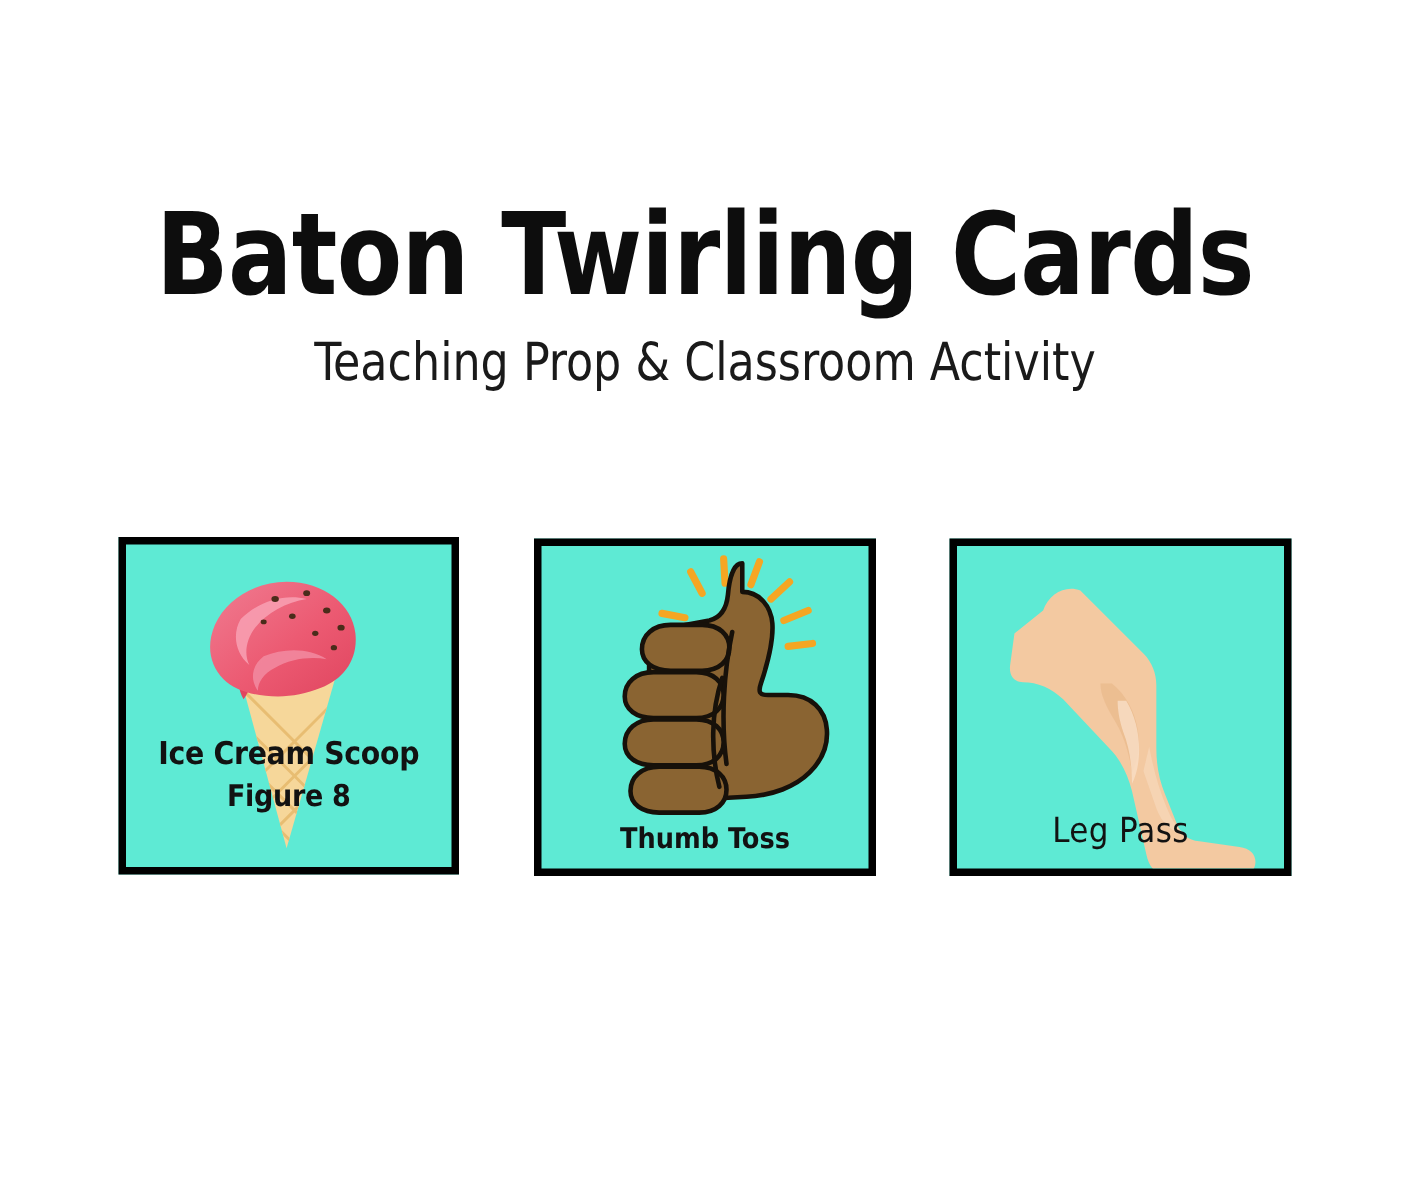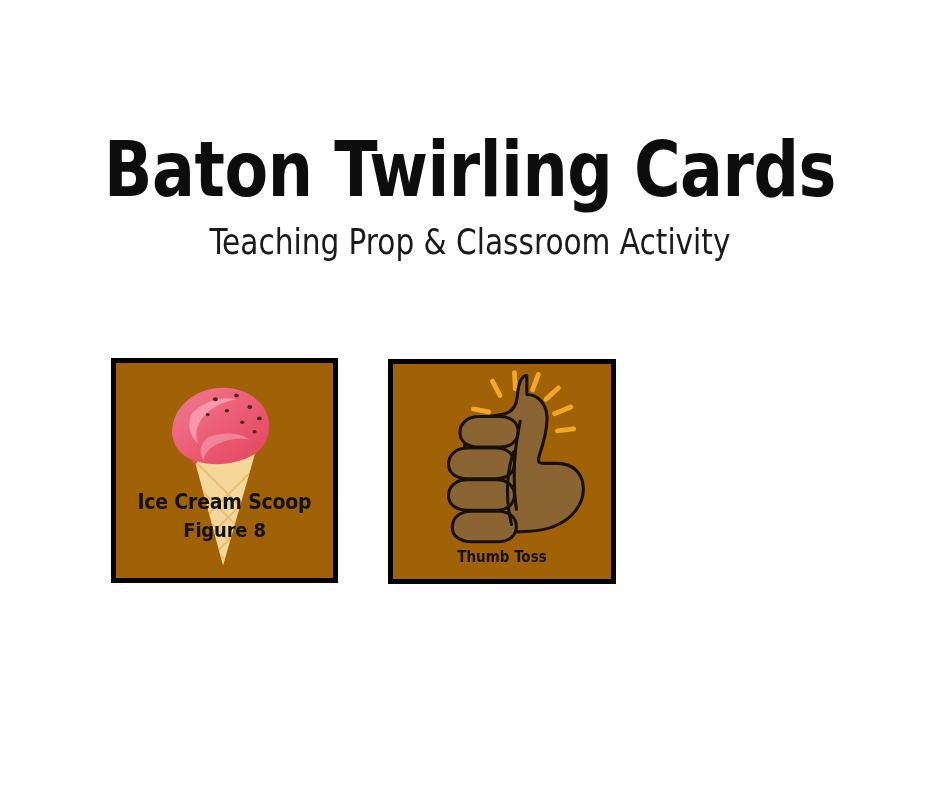--- a/index.html
+++ b/index.html
@@ -55,25 +55,24 @@
   
   .cards {
     position: absolute;
     left: 0;
     top: 0;
     width: 940px;
     height: 788px;
   }
   .card {
     position: absolute;
-    background: #a16207;
+    background: #5eead4;
     border: 5px solid #000000;
     box-sizing: border-box;
     overflow: hidden;
-    margin-left: 32px;
   }
   .card-art {
     position: absolute;
     left: 0;
     top: 0;
     width: 100%;
     height: 100%;
     pointer-events: none;
   }
   .card-label {
@@ -86,21 +85,21 @@
     line-height: 1.05;
   }
 
   
   #card-1 { left: 79px;  top: 358px; width: 227px; height: 225px; }
   #card-1 .card-label-main { top: 128px; font-size: 21px; font-weight: 700; letter-spacing: -0.2px; }
   #card-1 .card-label-sub  { top: 157px; font-size: 20px; font-weight: 700; letter-spacing: -0.2px; }
 
   
   #card-2 { left: 356px; top: 359px; width: 228px; height: 225px; }
-  #card-2 .card-label-main { top: 186px; font-size: 15px; font-weight: 700; letter-spacing: 0px; }
+  #card-2 .card-label-main { top: 186px; font-size: 19px; font-weight: 700; letter-spacing: 0px; }
 
   
   #card-3 { left: 633px; top: 359px; width: 228px; height: 225px; }
   #card-3 .card-label-main { top: 178px; font-size: 23px; font-weight: 400; letter-spacing: 0.2px; }
 </style>
 </head>
 <body>
 
 <div class="slide">
 
@@ -229,15 +228,45 @@
                    l -28 0
                    c -12 0 -20 -6 -20 -15 z" fill="#8a6432"></path>
 
           <path d="M133 60 c -6 28 -8 62 -4 92" fill="none"></path>
           <path d="M126 92 c -8 24 -8 52 -2 76" fill="none"></path>
         </g>
       </svg>
       <div class="card-label card-label-main">Thumb Toss</div>
     </div>
 
+    <div class="card" id="card-3">
+      <svg class="card-art" viewBox="0 0 228 225">
+
+        <path d="M60 45
+                 c 4 -12 16 -18 26 -14
+                 l 44 44
+                 c 6 6 9 14 9 22
+                 l 0 44
+                 c 0 12 2 22 6 32
+                 l 8 20
+                 c 3 8 8 12 16 13
+                 l 28 4
+                 c 8 1 12 6 11 12
+                 c -1 6 -6 9 -14 9
+                 l -44 0
+                 c -10 0 -16 -6 -18 -16
+                 l -10 -44
+                 c -3 -12 -8 -22 -16 -30
+                 l -32 -34
+                 c -8 -8 -18 -12 -28 -12
+                 c -6 0 -10 -4 -9 -12
+                 l 3 -22 z" fill="#f3c9a1"></path>
+
+        <path d="M108 96 c 10 8 16 20 18 32 c 2 12 0 22 -4 30 c -2 -14 -6 -26 -12 -36 c -6 -10 -10 -18 -10 -26 z" fill="#e9b98c" opacity="0.75"></path>
+        <path d="M118 108 c 6 10 9 22 9 34 c 0 10 -2 18 -5 24 c 0 -14 -2 -26 -6 -36 c -3 -9 -4 -16 -4 -22 z" fill="#f8ddc3" opacity="0.85"></path>
+
+        <path d="M134 140 c 3 16 7 30 12 42 c 4 10 8 16 14 19 c -10 -1 -17 -7 -21 -18 l -9 -26 z" fill="#f8ddc3" opacity="0.55"></path>
+      </svg>
+      <div class="card-label card-label-main">Leg Pass</div>
+    </div>
 
   </div>
 </div>
 
 </body></html>

